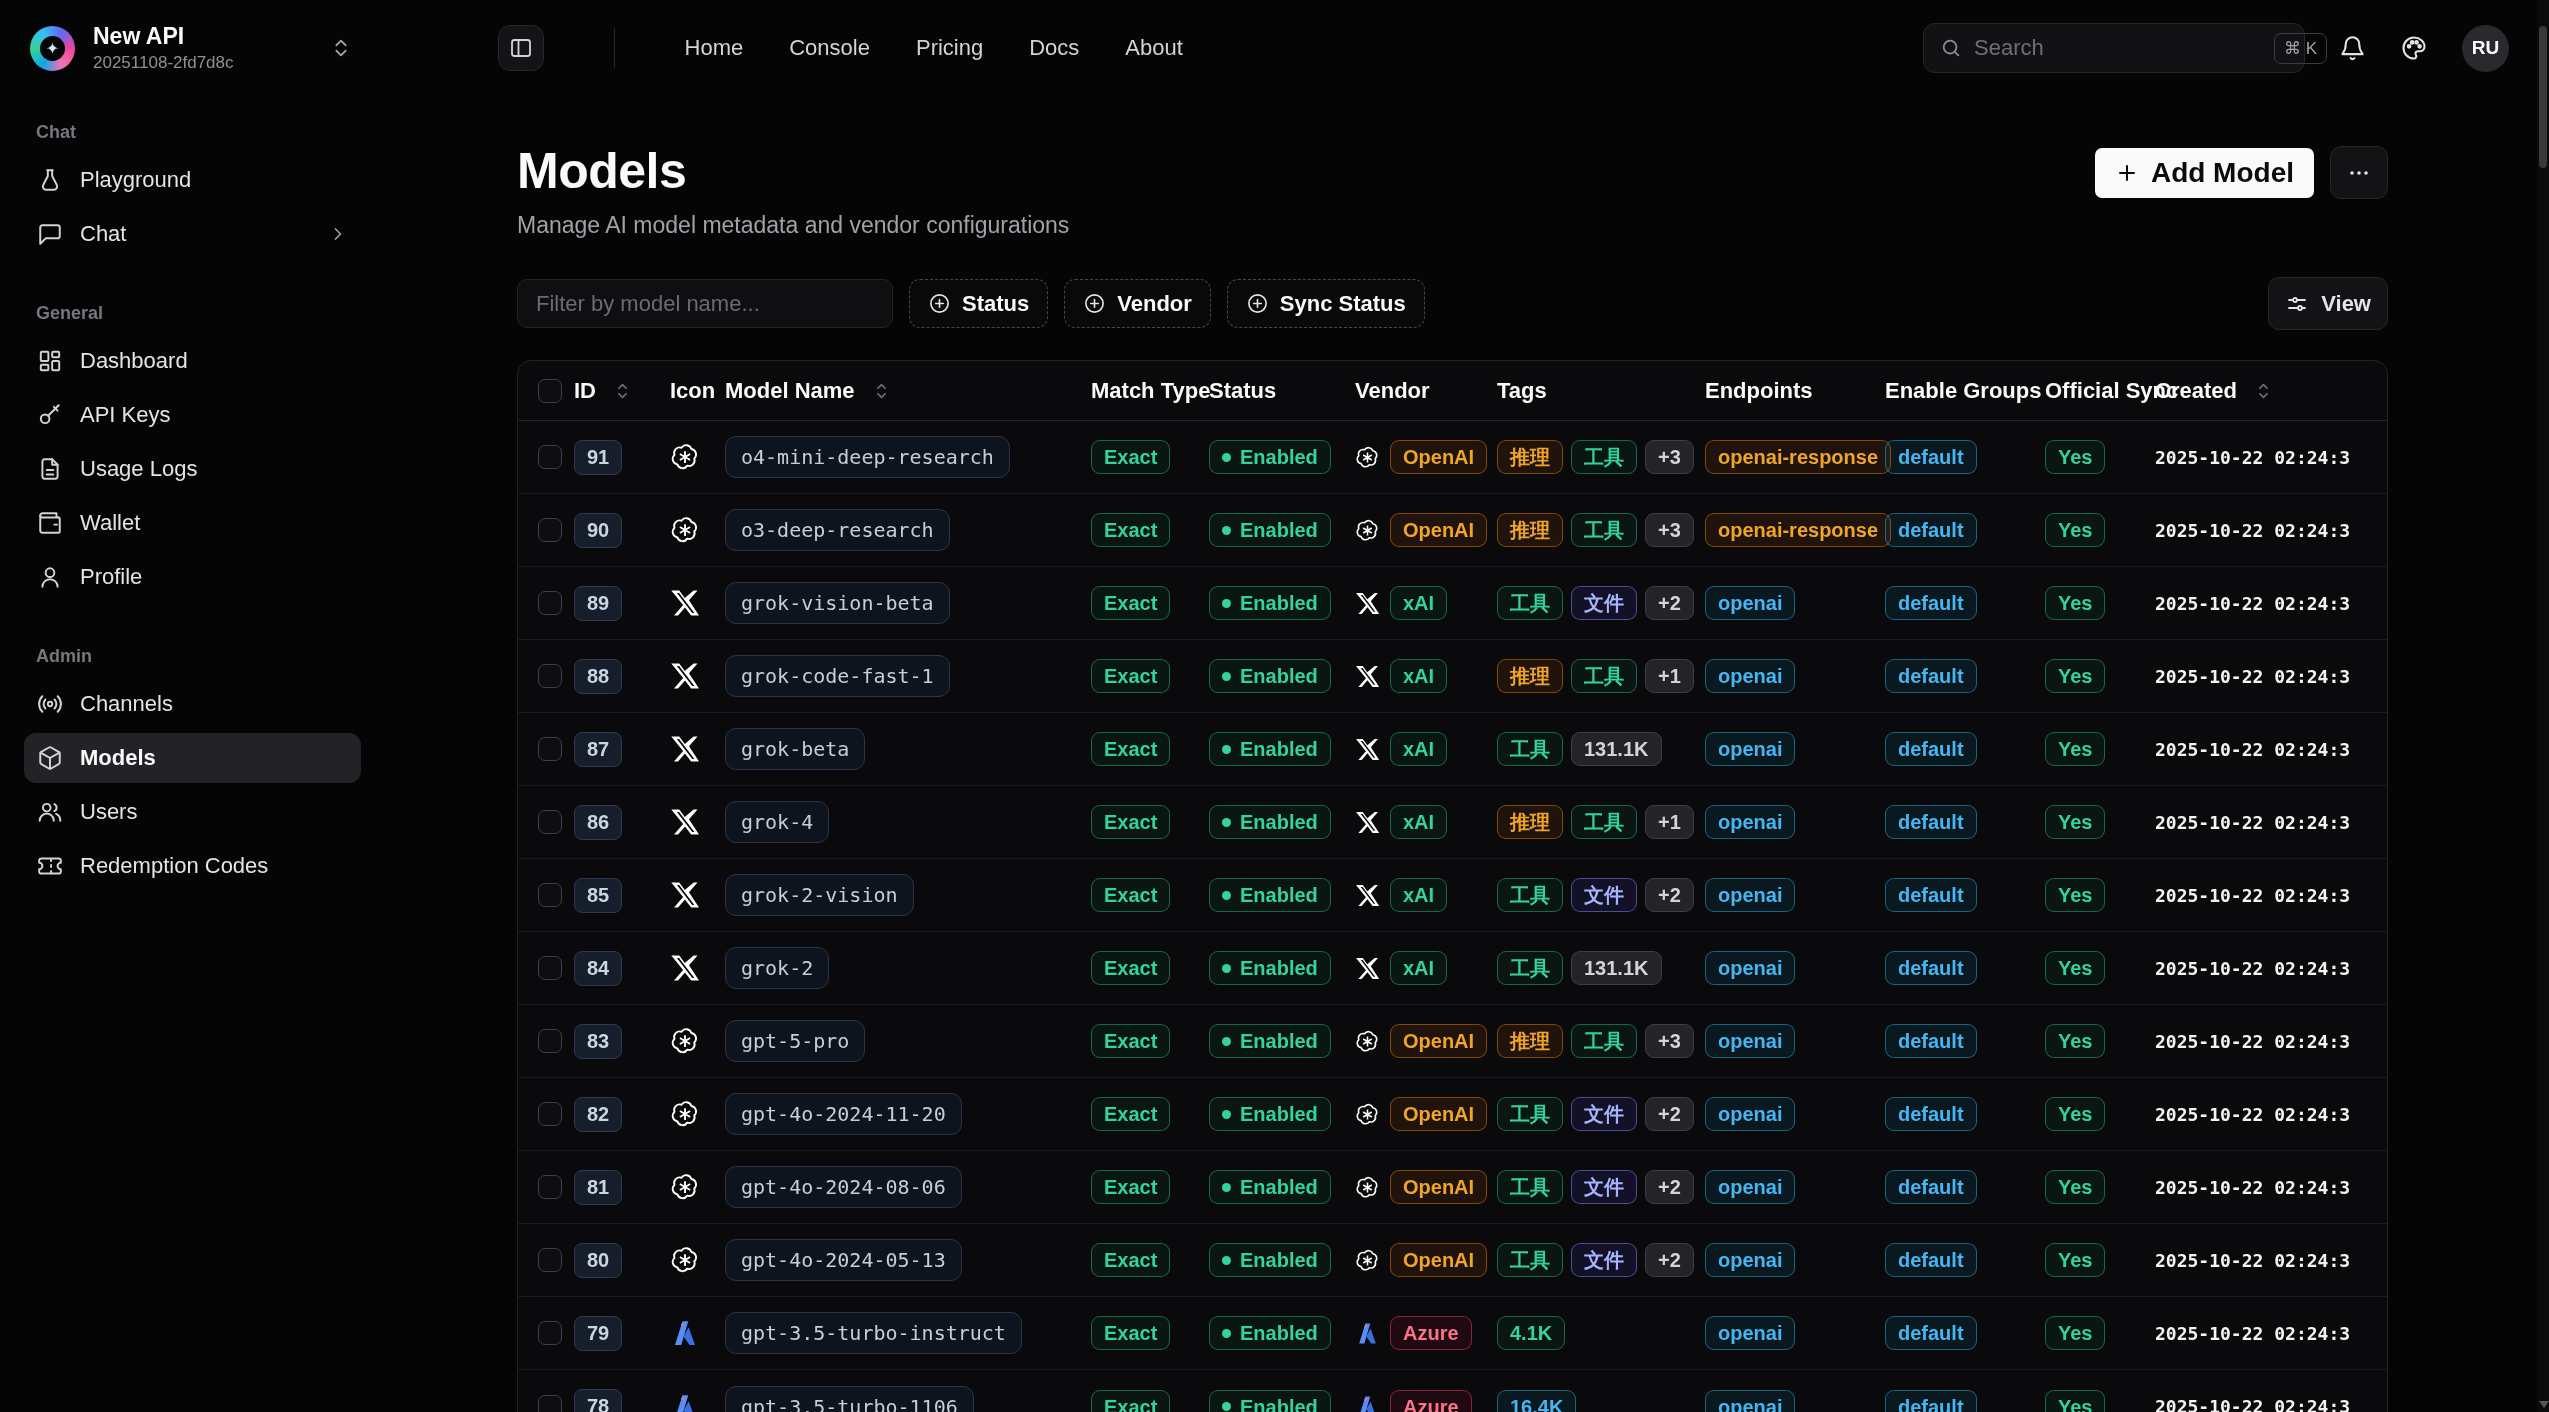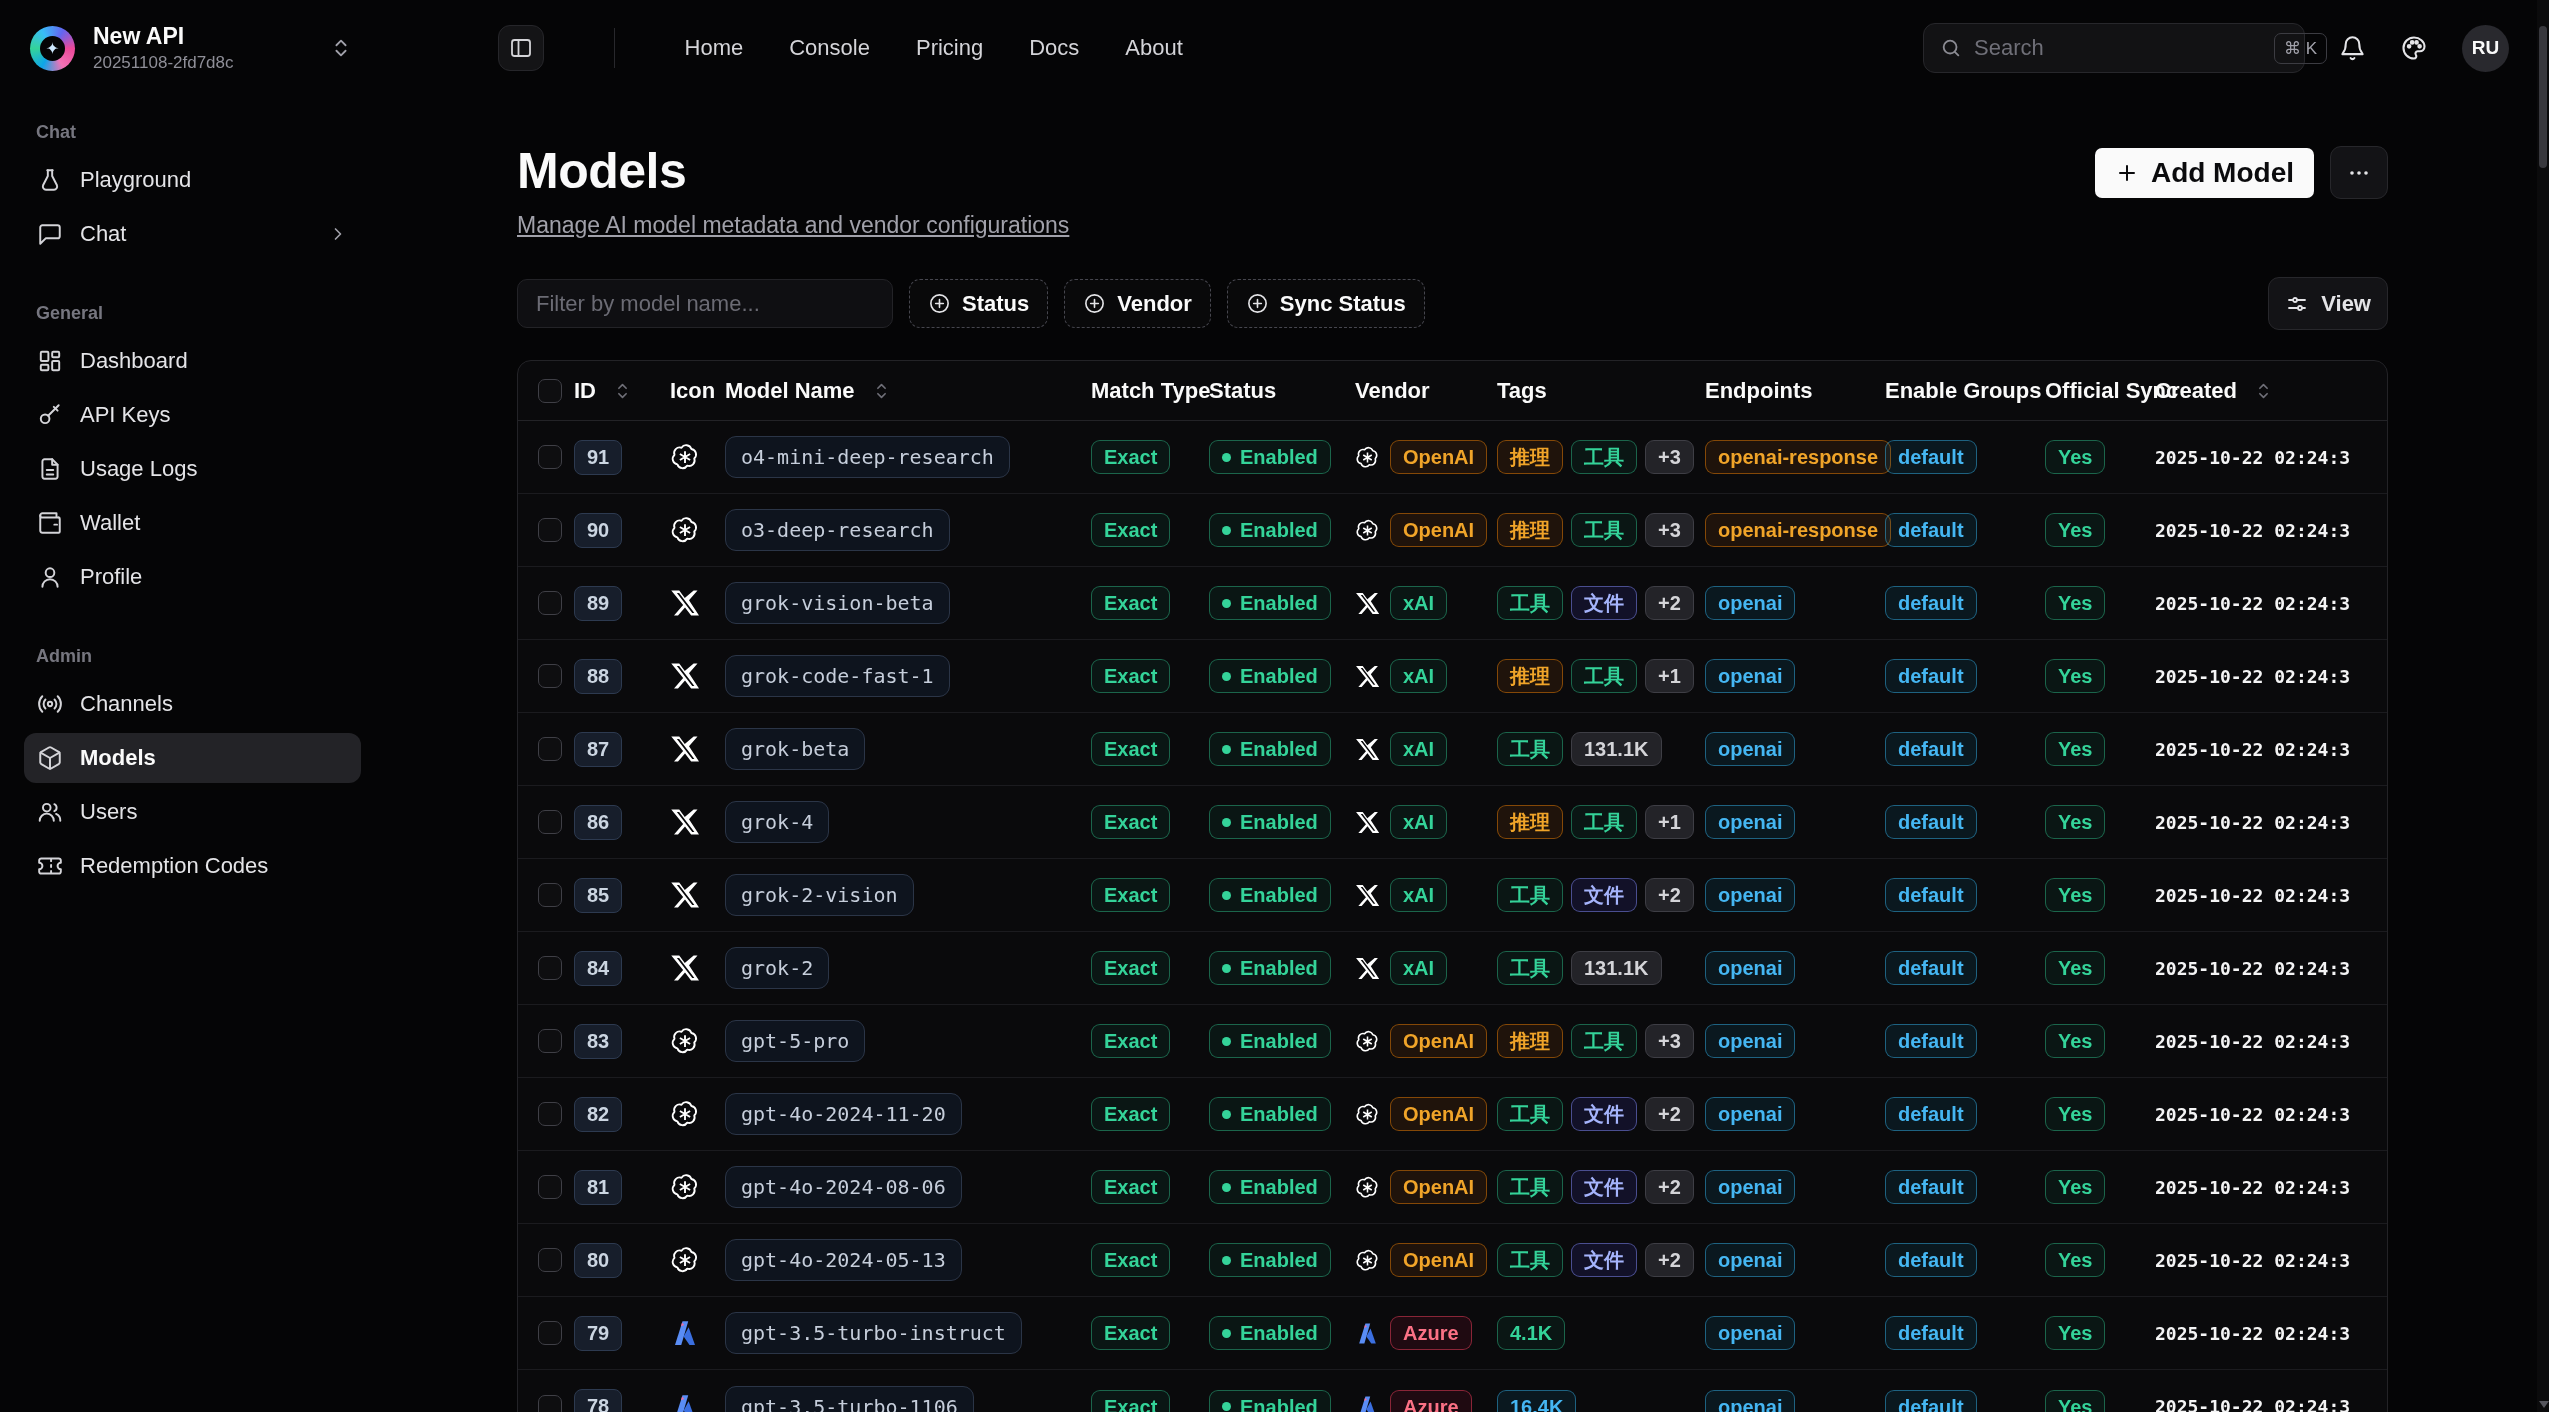--- a/index.html
+++ b/index.html
@@ -47,21 +47,21 @@
     font-size:22px; color:#e4e4e7; margin-bottom:4px; cursor:pointer; }
   .side-item .sicon { color:#d4d4d8; flex-shrink:0; }
   .side-item.active { background:#232327; color:#fafafa; font-weight:600; }
   .side-item .spacer { flex:1; }
   .side-item .chev { color:#a1a1aa; }
 
   
   .main { flex:1; padding:0 161px 0 132px; }
   .page-head { margin-top:46px; display:flex; justify-content:space-between; align-items:flex-start; }
   .title { font-size:50px; font-weight:800; color:#fafafa; letter-spacing:-0.5px; }
-  .subtitle { margin-top:12px; font-size:23px; color:#a1a1aa;text-decoration:underline; }
+  .subtitle { margin-top:12px; font-size:23px; color:#a1a1aa; }
   .head-actions { display:flex; gap:16px; align-items:center; margin-top:4px; }
   .btn-primary { height:50px; background:#fafafa; color:#0b0b0d; border:0; border-radius:7px; padding:0 20px;
     font-size:28px; font-weight:600; display:flex; align-items:center; gap:12px; cursor:pointer;
     font-family:"Liberation Sans", sans-serif; }
   .btn-ghost { height:53px; min-width:50px; background:#131316; border:1px solid #27272b; color:#e4e4e7;
     border-radius:11px; display:flex; align-items:center; justify-content:center; gap:12px; padding:0 16px;
     font-size:22px; font-weight:600; cursor:pointer; font-family:"Liberation Sans", sans-serif; }
 
   .filter-row { margin-top:38px; display:flex; align-items:center; gap:16px; }
   .filter-input { width:376px; height:49px; background:#0f0f12; border:1px solid #232327; border-radius:10px;

